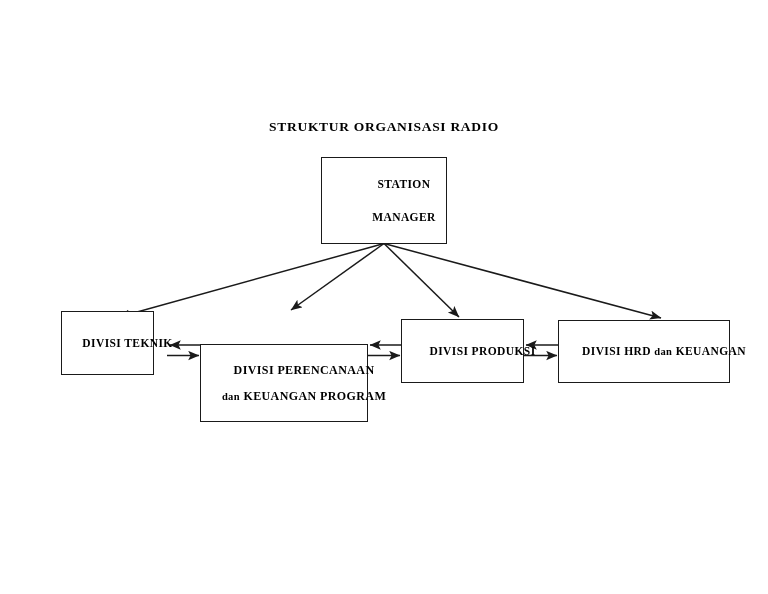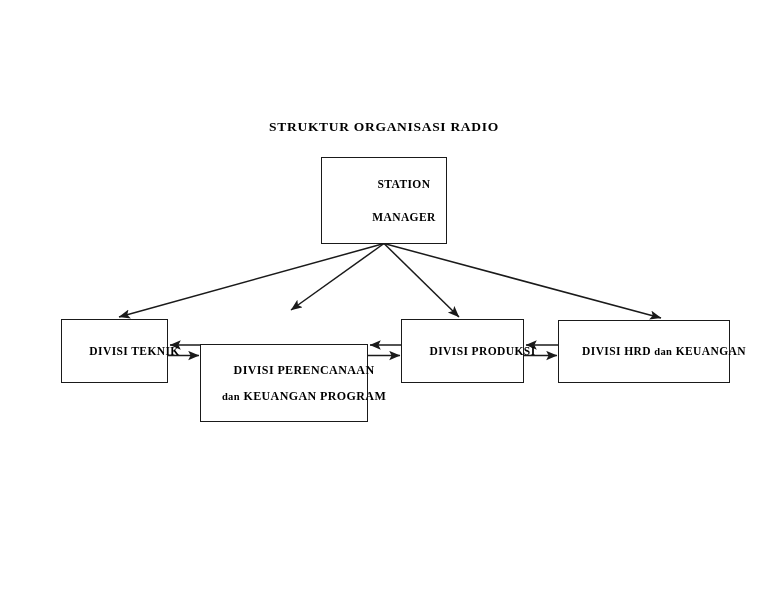--- a/index.html
+++ b/index.html
@@ -78,22 +78,22 @@
     width: 126px;
     height: 87px;
     font-size: 11.5px;
   }
   #node-station-manager .line + .line {
     margin-top: 20px;
   }
 
   #node-divisi-teknik {
     left: 61px;
-    top: 319px;
-    width: 107px;
+    top: 311px;
+    width: 93px;
     height: 64px;
     font-size: 11.5px;
   }
 
   #node-divisi-perencanaan {
     left: 200px;
     top: 312px;
     width: 168px;
     height: 78px;
     font-size: 12px;

